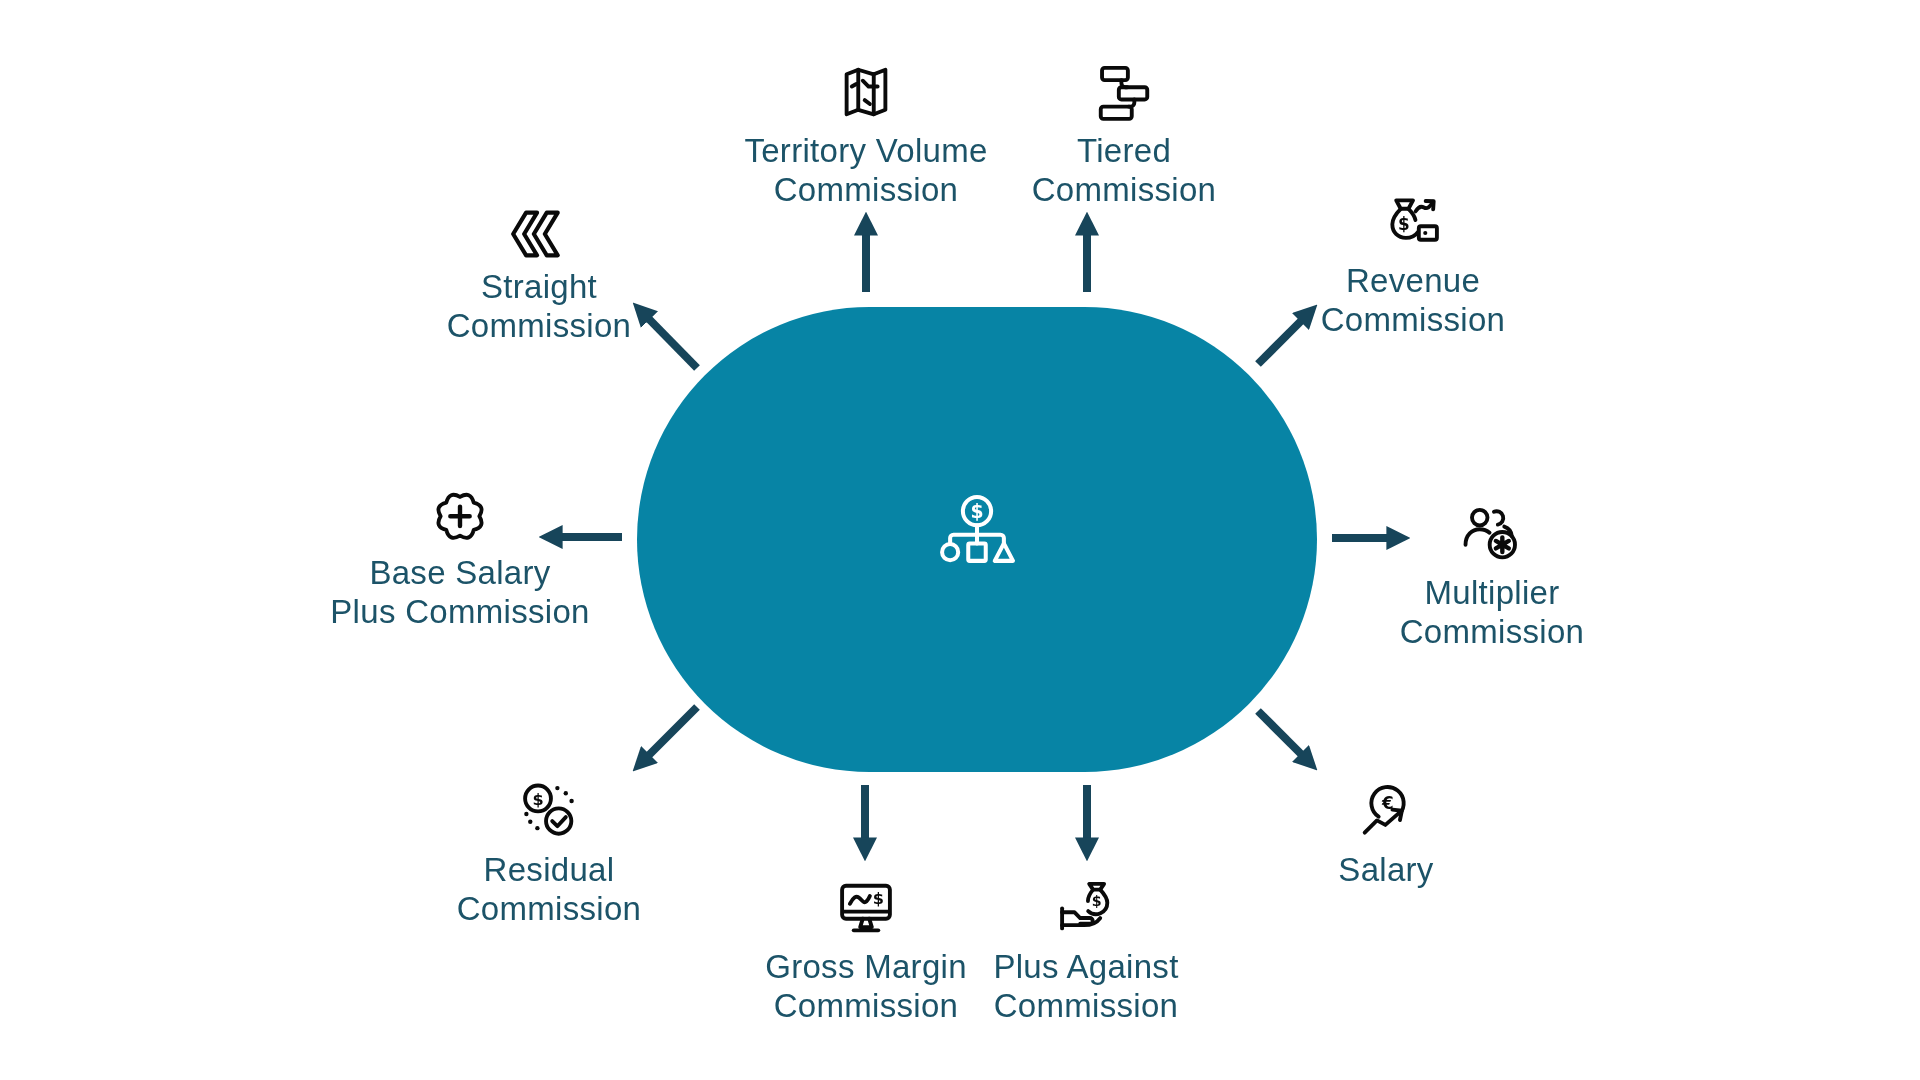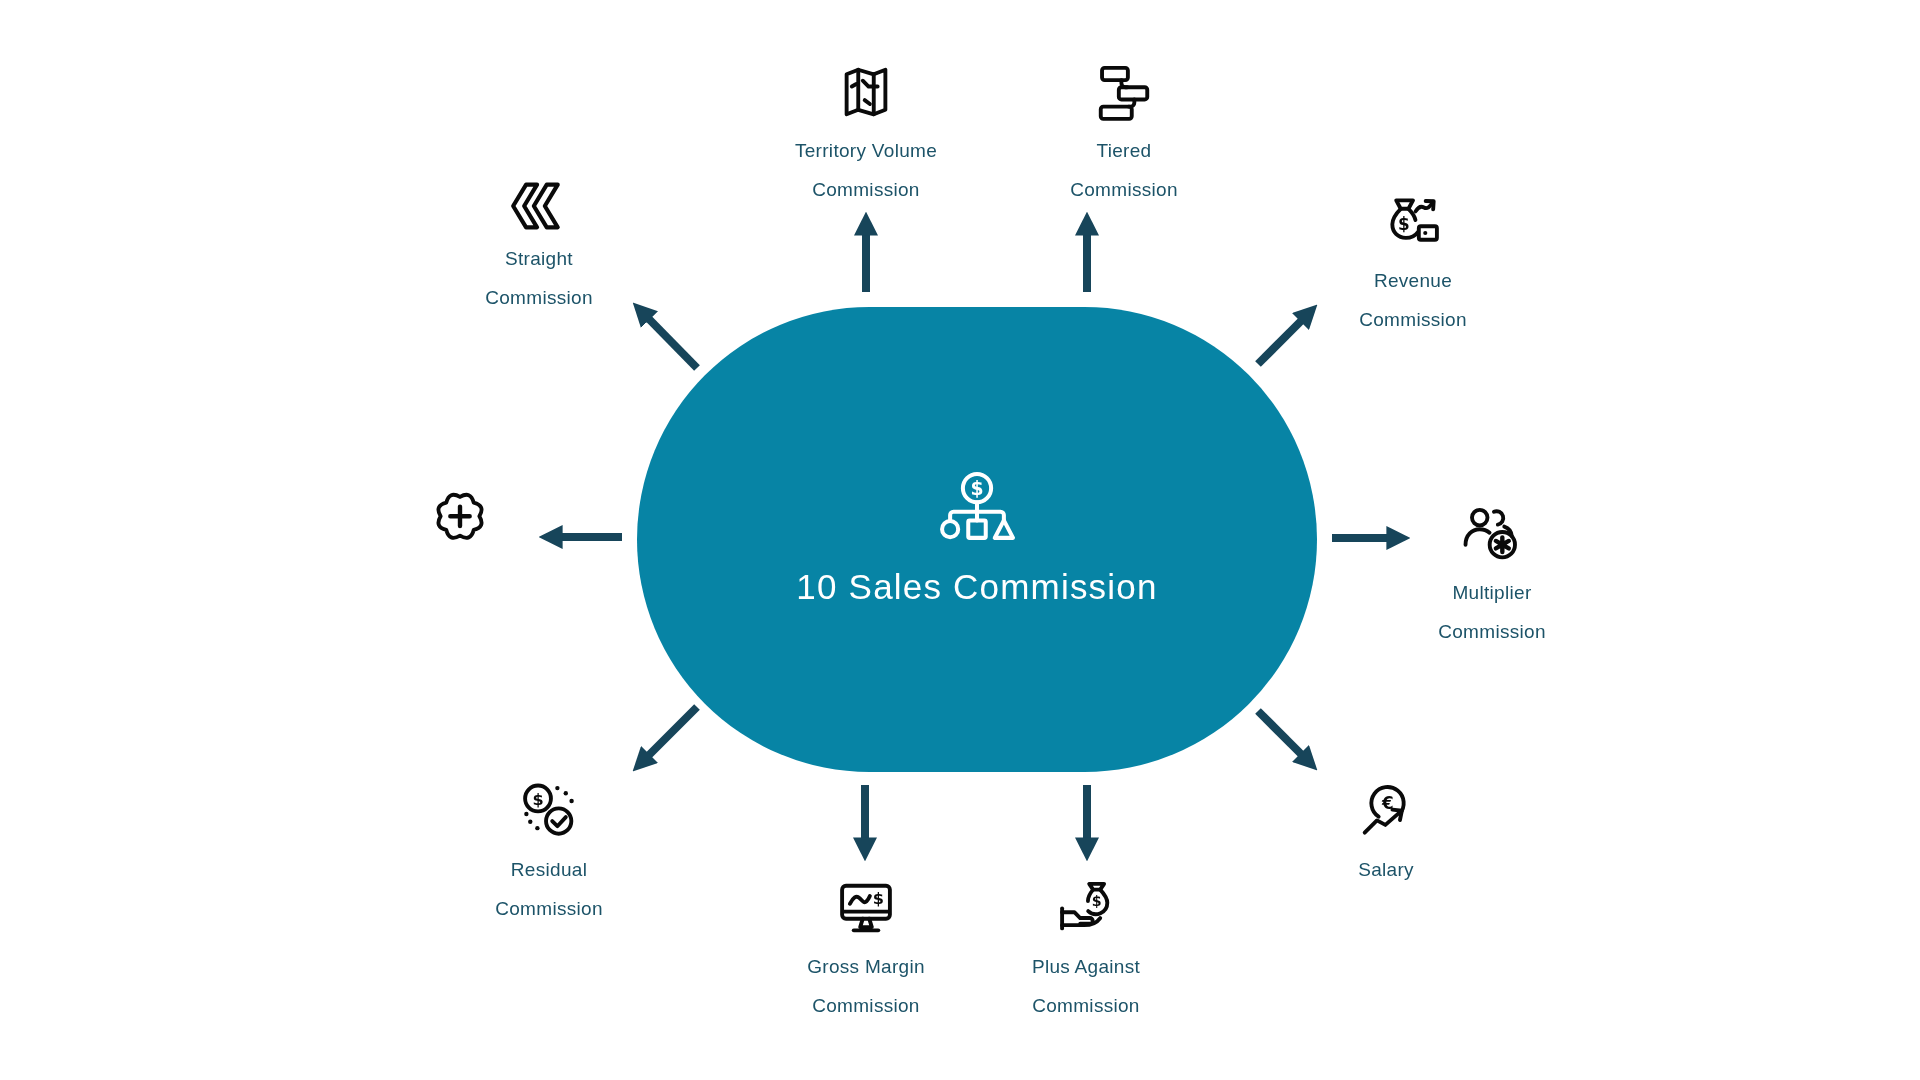--- a/index.html
+++ b/index.html
@@ -45,21 +45,21 @@
     align-items: center;
   }
   .node .icon {
     width: 62px; height: 62px;
     color: var(--icon, #0a0a0a);
   }
   .node .label {
     margin-top: 7px;
     text-align: center;
     color: var(--label, #1C5368);
-    font-size: 19px;
+    font-size: 33px;
     line-height: 39px;
     letter-spacing: 0.3px;
     font-weight: 400;
   }
   svg.lineart { fill: none; stroke: currentColor; stroke-width: 3; stroke-linecap: round; stroke-linejoin: round; }
   svg.lineart text { stroke: none; fill: currentColor; font-family: "DejaVu Sans", sans-serif; font-weight: bold; text-anchor: middle; }
   .arrows { position: absolute; left: 0; top: 0; width: 1920px; height: 1080px; }
   .arrows line { stroke: var(--arrow, #17455A); stroke-width: 8; }
   .arrowhead-fill { fill: var(--arrow, #17455A); }
 </style>
@@ -91,21 +91,20 @@
       <circle cx="32" cy="13.5" r="10.5"></circle>
       <text x="32" y="18.8" font-size="14">$</text>
       <path d="M32 24 v7"></path>
       <path d="M12 38 v-4.5 a2.5 2.5 0 0 1 2.5 -2.5 h35 a2.5 2.5 0 0 1 2.5 2.5 V38"></path>
       <path d="M32 31 v6.5"></path>
       <circle cx="12" cy="44" r="6"></circle>
       <rect x="25.5" y="37.5" width="13" height="13" rx="1"></rect>
       <path d="M52 37.5 L45.2 50.5 H58.8 Z"></path>
     </svg>
     <div class="center-title">
-      <div>10 Sales Commission</div>
     </div>
   </div>
 
   <div class="node" style="left:866px; top:62px">
     <svg class="icon lineart" viewBox="0 0 48 48">
       <path d="M9 9.5 L18 6 L30 9.5 L39 6 V37 L30 40.5 L18 37 L9 40.5 Z"></path>
       <path d="M18 6 V37"></path>
       <path d="M30 9.5 V40.5"></path>
       <path d="M13 19 l3.5 -2"></path>
       <path d="M21.5 14.5 l4.5 4.5 h7"></path>
@@ -226,23 +225,27 @@
       <div>Residual</div>
       <div>Commission</div>
     </div>
   </div>
 
   <div class="node" style="left:460px; top:484px">
     <svg class="icon lineart" viewBox="0 0 48 48">
       <path d="M39 25 Q43.9 33.2 34.6 35.6 Q32.2 44.9 24 40 Q15.8 44.9 13.4 35.6 Q4.1 33.2 9 25 Q4.1 16.8 13.4 14.4 Q15.8 5.1 24 10 Q32.2 5.1 34.6 14.4 Q43.9 16.8 39 25 Z"></path>
       <path d="M24 17.5 V32.5 M16.5 25 H31.5" stroke-width="3.4"></path>
     </svg>
-  </div>
-
-  <div class="node" style="left:539px; top:180px">
+    <div class="label">
+      <div>Base Salary</div>
+      <div>Plus Commission</div>
+    </div>
+  </div>
+
+  <div class="node" style="left:539px; top:208px">
     <svg class="icon lineart" style="width:62px;height:52px" viewBox="0 0 48 40">
       <path d="M30 3.5 h8.5 L28.5 20 L38.5 36.5 H30 L20 20 Z" fill="#ffffff" stroke-width="3.2"></path>
       <path d="M14 3.5 h8.5 L12.5 20 L22.5 36.5 H14 L4 20 Z" fill="#ffffff" stroke-width="3.2"></path>
     </svg>
     <div class="label">
       <div>Straight</div>
       <div>Commission</div>
     </div>
   </div>
 

